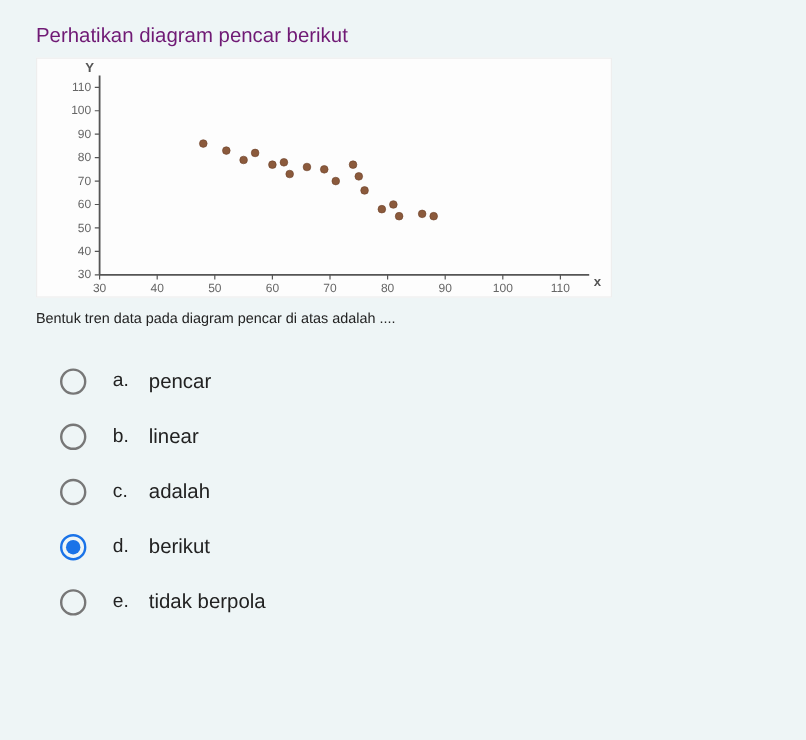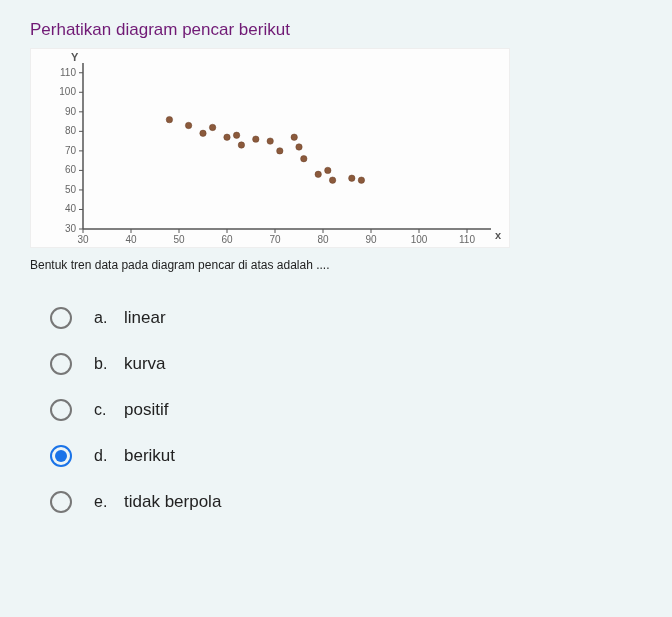--- a/index.html
+++ b/index.html
@@ -162,31 +162,31 @@
     </svg>
   <div class="chart-xlabel">x</div>
 </div>
 
 <div class="question-text">Bentuk tren data pada diagram pencar di atas adalah ....</div>
 
 <div class="options" id="options">
     <div class="option-row">
       <div class="radio"></div>
       <div class="option-letter">a.</div>
+      <div class="option-text">pencar</div>
+    </div>
+    <div class="option-row">
+      <div class="radio"></div>
+      <div class="option-letter">b.</div>
       <div class="option-text">linear</div>
     </div>
     <div class="option-row">
       <div class="radio"></div>
-      <div class="option-letter">b.</div>
-      <div class="option-text">kurva</div>
-    </div>
-    <div class="option-row">
-      <div class="radio"></div>
       <div class="option-letter">c.</div>
-      <div class="option-text">positif</div>
+      <div class="option-text">adalah</div>
     </div>
     <div class="option-row">
       <div class="radio selected"></div>
       <div class="option-letter">d.</div>
       <div class="option-text">berikut</div>
     </div>
     <div class="option-row">
       <div class="radio"></div>
       <div class="option-letter">e.</div>
       <div class="option-text">tidak berpola</div>

